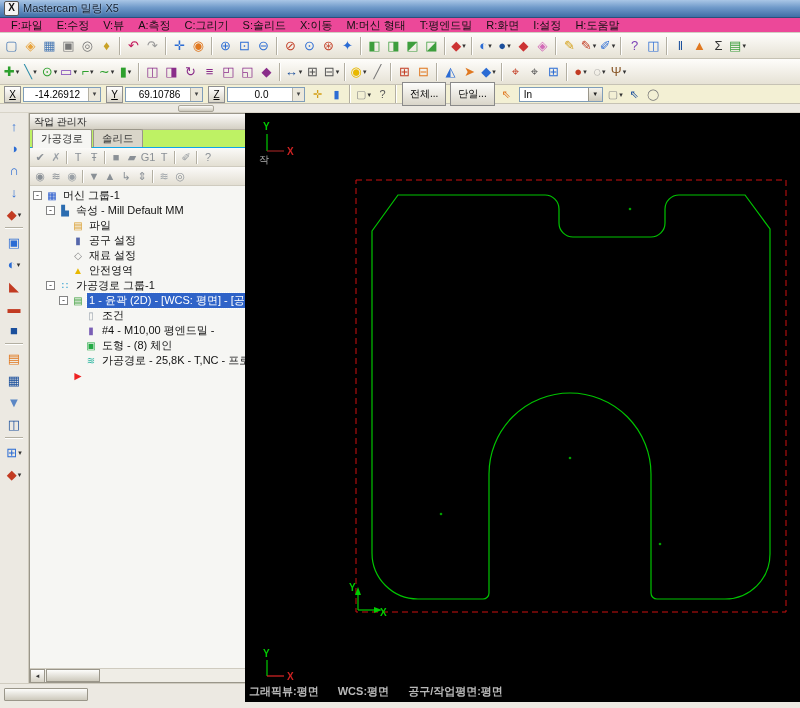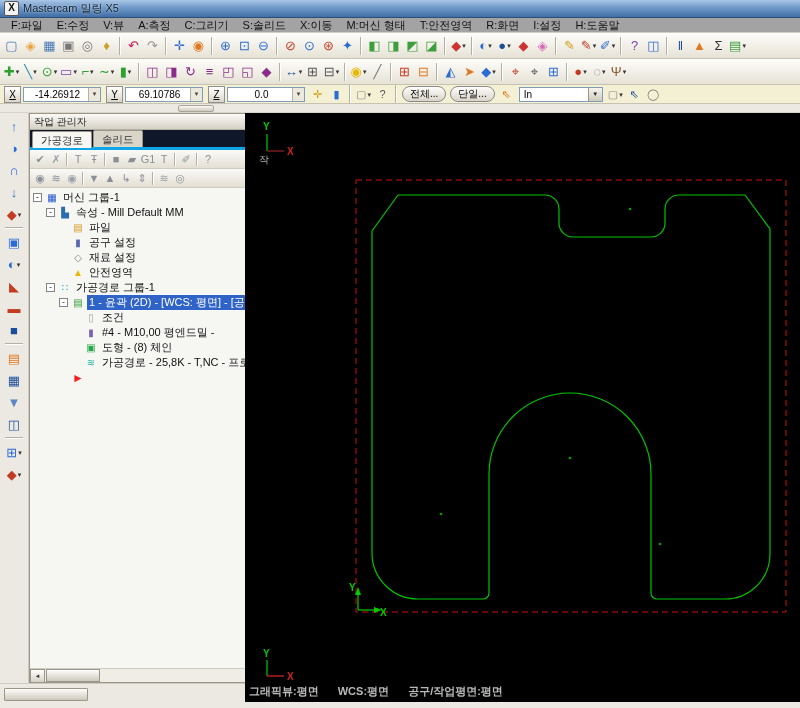--- a/index.html
+++ b/index.html
@@ -5,38 +5,38 @@
   html,body{margin:0;padding:0;}
   body{width:800px;height:708px;overflow:hidden;background:#ece9e2;font-family:"Liberation Sans",sans-serif;-webkit-font-smoothing:antialiased;}
   .win{position:relative;width:800px;height:708px;}
 
   
   .titlebar{height:18px;background:linear-gradient(180deg,#a9c6e6 0%,#6f99c9 45%,#3f6ea6 100%);display:flex;align-items:center;padding:0 4px;border-bottom:1px solid #2c4f7c;box-sizing:border-box;}
   .logo{width:13px;height:13px;background:#f3f3f3;border:1px solid #555;color:#111;font-weight:bold;font-size:10px;line-height:12px;text-align:center;margin-right:4px;border-radius:2px;}
   .title{font-size:11px;color:#0d1a2b;text-shadow:0 0 2px #dce9f7;}
 
   
-  .menubar{height:14px;background:#a3a3a3;border-bottom:1px solid #d2cec2;display:flex;align-items:center;padding-left:4px;}
+  .menubar{height:14px;background:#ec4899;border-bottom:1px solid #d2cec2;display:flex;align-items:center;padding-left:4px;}
   .menuitem{font-size:11px;color:#111;padding:0 7px;white-space:nowrap;}
 
   
   .tb{height:25px;background:linear-gradient(180deg,#fefdfb,#e6e2d5);border-bottom:1px solid #c6c2b4;display:flex;align-items:center;padding:0 2px;overflow:hidden;}
   .tbtn{display:inline-flex;align-items:center;justify-content:center;height:20px;min-width:19px;margin:0;font-size:13px;line-height:1;cursor:default;}
   .tbtn i{font-style:normal;}
   .tbtn b{font-size:7px;color:#333;margin-left:1px;font-weight:normal;}
   .tsep{display:inline-block;width:1px;height:18px;background:#b3af a2;background:#b3afa2;border-right:1px solid #fff;margin:0 3px;flex:none;}
 
   
   .ribbon{height:18px;background:#f3f0d4;border-bottom:1px solid #c6c2b4;display:flex;align-items:center;padding:0 2px;}
   .axisbtn{width:15px;height:15px;flex:none;border:1px solid #8f8f8f;background:linear-gradient(#ffffff,#d9d5c8);font-size:10px;display:inline-flex;align-items:center;justify-content:center;margin:0 2px;text-decoration:underline;}
   .field{display:inline-flex;align-items:center;background:#fff;border:1px solid #7f9db9;height:15px;width:78px;font-size:10px;box-sizing:border-box;padding-left:3px;margin-right:3px;}
   .field .val{flex:1;overflow:hidden;white-space:nowrap;text-align:center;}
   .field .arr{width:11px;align-self:stretch;background:#ece8db;border-left:1px solid #b5b1a4;display:flex;align-items:center;justify-content:center;}
   .field .arr::after{content:"▾";font-size:7px;color:#444;}
-  .rbtn{height:16px;padding:0 7px;border:1px solid #8a8a8a;border-radius:8px;background:linear-gradient(#fdfdfb,#d9d5c9);font-size:10px;font-family:"Liberation Sans",sans-serif;margin:0 2px;}
+  .rbtn{height:24px;padding:0 7px;border:1px solid #8a8a8a;border-radius:0;background:linear-gradient(#fdfdfb,#d9d5c9);font-size:10px;font-family:"Liberation Sans",sans-serif;margin:0 2px;}
   .combo{display:inline-flex;align-items:center;background:#fff;border:1px solid #7f9db9;height:15px;width:84px;font-size:10px;box-sizing:border-box;padding-left:4px;margin:0 3px;}
   .combo .val{flex:1;}
   .combo .arr{width:13px;align-self:stretch;background:linear-gradient(#f5f3ec,#cfcbbd);border-left:1px solid #9a968a;display:flex;align-items:center;justify-content:center;}
   .combo .arr::after{content:"▼";font-size:6px;color:#222;}
   .ribbon .tbtn{font-size:11px;height:16px;}
 
   .ribbonlabel{height:13px;display:flex;align-items:center;}
   .ribbonlabel span{display:block;width:380px;text-align:center;font-size:10px;color:#222;}
   .handlestrip{height:8px;position:relative;border-bottom:1px solid #d8d4c8;}
   .handle{position:absolute;left:178px;top:1px;width:34px;height:5px;background:linear-gradient(#fbfaf7,#cdc9bc);border:1px solid #a9a599;border-radius:2px;}
@@ -44,21 +44,21 @@
   
   .main{position:relative;height:589px;}
   .leftcol{position:absolute;left:0;top:0;width:29px;height:570px;background:#ece9e2;border-right:1px solid #cfcbbf;display:flex;flex-direction:column;align-items:center;padding-top:2px;box-sizing:border-box;overflow:hidden;}
   .leftcol .tbtn{height:20px;width:22px;margin:1px 0;}
   .leftcol .tsep{width:18px;height:1px;border-right:none;border-bottom:1px solid #fff;margin:2px 0;}
 
   .panel{position:absolute;left:29px;top:0;width:252px;height:570px;background:#f6f6f3;border:1px solid #9a968a;box-sizing:border-box;display:flex;flex-direction:column;overflow:hidden;}
   .phead{height:15px;background:linear-gradient(#fbfaf8,#d4d0c4);border-bottom:1px solid #b5b1a4;display:flex;align-items:center;padding:0 2px 0 4px;flex:none;}
   .ptitle{font-size:10px;color:#222;flex:1;}
   .pbtn{width:13px;height:11px;border:1px solid #8f8b80;background:linear-gradient(#fff,#d6d2c6);font-size:7px;line-height:9px;text-align:center;margin-left:2px;color:#333;}
-  .ptabs{height:17px;display:flex;background:#0f172a;padding-left:2px;flex:none;border-bottom:3px solid #0ea5e9;}
+  .ptabs{height:17px;display:flex;align-items:flex-end;background:#bef264;padding-left:2px;flex:none;border-bottom:1px solid #0ea5e9;}
   .ptab{font-size:10.5px;padding:2px 8px 1px 8px;border:1px solid #9a968a;border-bottom:none;background:#d9d5c9;color:#333;border-radius:2px 2px 0 0;margin-right:1px;}
   .ptab.active{background:#f6f6f3;position:relative;top:1px;padding-bottom:2px;}
   .ptb{height:18px;background:linear-gradient(#fbfaf8,#e3dfd3);border-bottom:1px solid #cfcbbf;display:flex;align-items:center;padding:0 2px;flex:none;}
   .ptb .tbtn{height:16px;min-width:16px;font-size:11px;}
   .ptb .tsep{height:13px;margin:0 2px;}
   .ptree{flex:1;background:#f6f6f3;overflow:hidden;padding:2px 0 0 3px;}
   .trow{display:flex;align-items:center;height:15px;font-size:11px;white-space:nowrap;color:#111;}
   .texp{width:9px;height:9px;box-sizing:border-box;border:1px solid #848484;background:#fff;font-size:9px;line-height:6px;text-align:center;margin-right:3px;flex:none;color:#333;}
   .tpad{flex:none;}
   .tico{width:14px;font-size:10px;text-align:center;margin-right:2px;flex:none;}
@@ -91,21 +91,21 @@
 
   <div class="menubar">
       <span class="menuitem">F:파일</span>
       <span class="menuitem">E:수정</span>
       <span class="menuitem">V:뷰</span>
       <span class="menuitem">A:측정</span>
       <span class="menuitem">C:그리기</span>
       <span class="menuitem">S:솔리드</span>
       <span class="menuitem">X:이동</span>
       <span class="menuitem">M:머신 형태</span>
-      <span class="menuitem">T:안전영역</span>
+      <span class="menuitem">T:평엔드밀</span>
       <span class="menuitem">R:화면</span>
       <span class="menuitem">I:설정</span>
       <span class="menuitem">H:도움말</span>
     </div>
 
   <div class="tb">
       <span class="tbtn">
         <i style="color: rgb(74, 122, 181);">▢</i>
       </span>
       <span class="tbtn">

